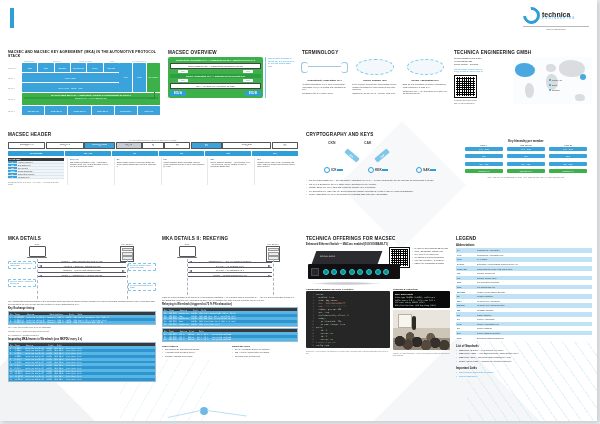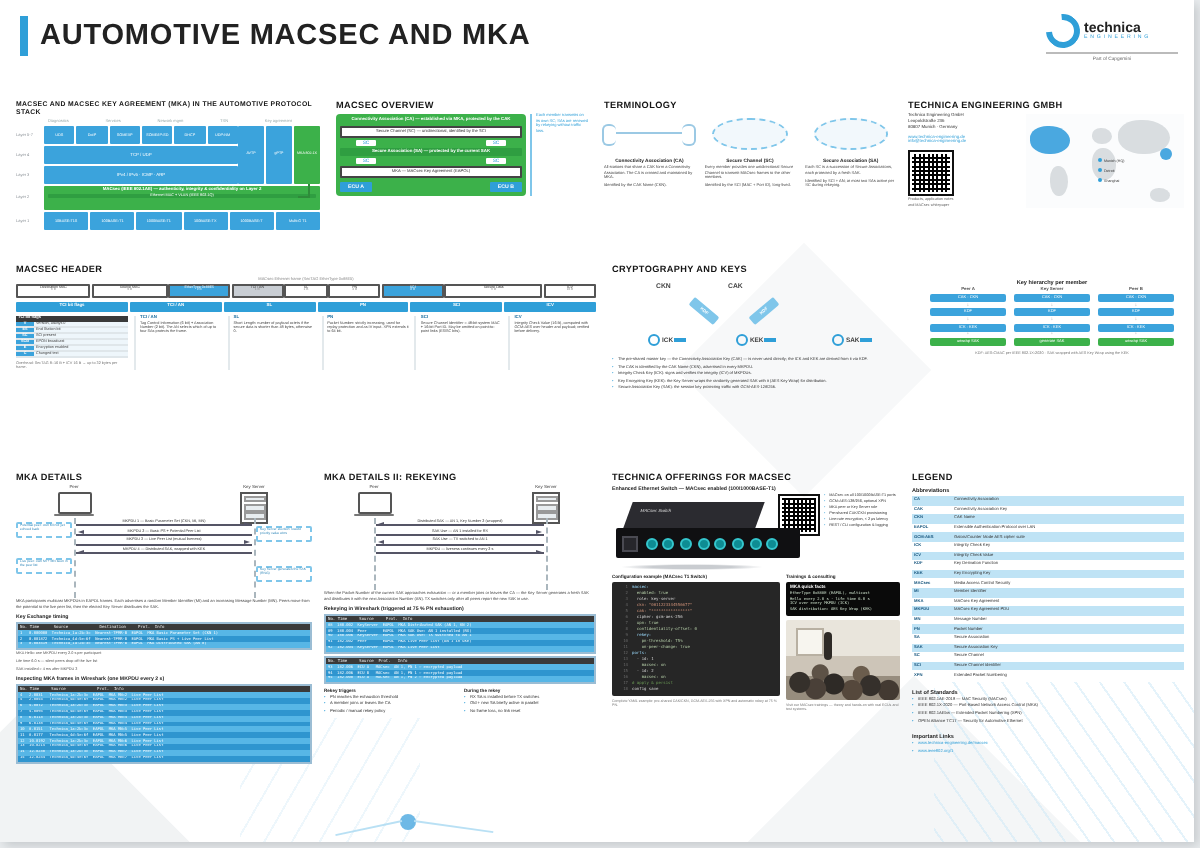--- a/index.html
+++ b/index.html
@@ -224,21 +224,20 @@
 
   <div class="wm" style="width:120px;height:120px;left:-40px;bottom:-70px"></div>
   <div class="wm" style="width:160px;height:160px;right:60px;bottom:-110px;background:#f4f6f7"></div>
   <div class="wm" style="width:90px;height:90px;right:150px;top:140px;background:#f7f8f9"></div>
   <div class="wm-lines"></div>
   <div class="wm-lines2"></div>
   <div class="node-doodle"></div>
 
   <div class="s hdr">
     <div class="hdr-bar"></div>
-    <h1>AUTOMOTIVE MACSEC AND MKA</h1>
   </div>
   <div class="s logo">
     <div class="logo-row">
       <div class="logo-mark"></div>
       <div>
         <div class="logo-name">technica</div>
         <div class="logo-sub">ENGINEERING</div>
       </div>
     </div>
     <div class="logo-tag">Part of Capgemini</div>

